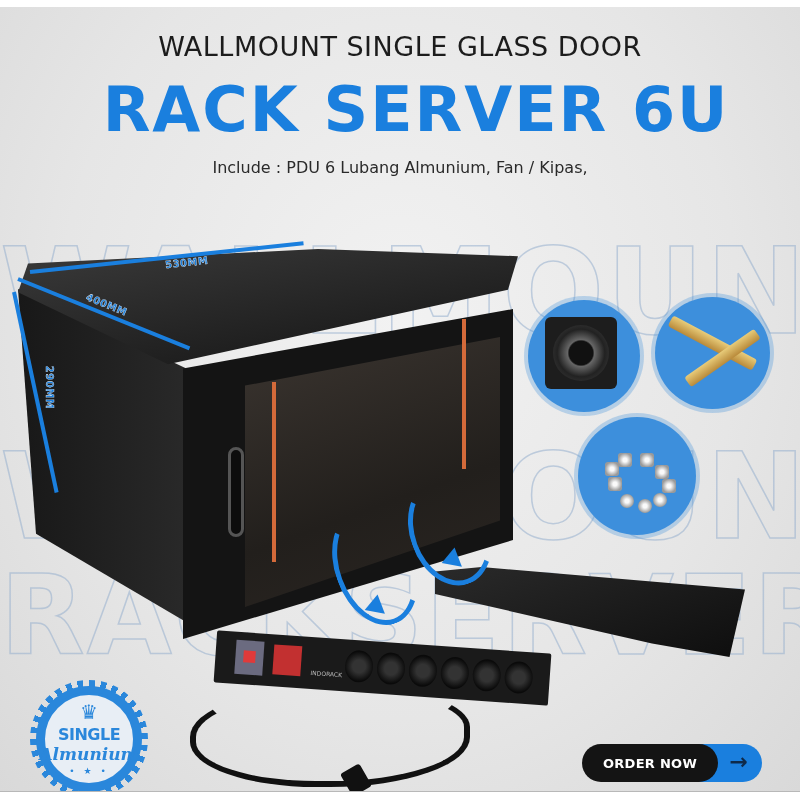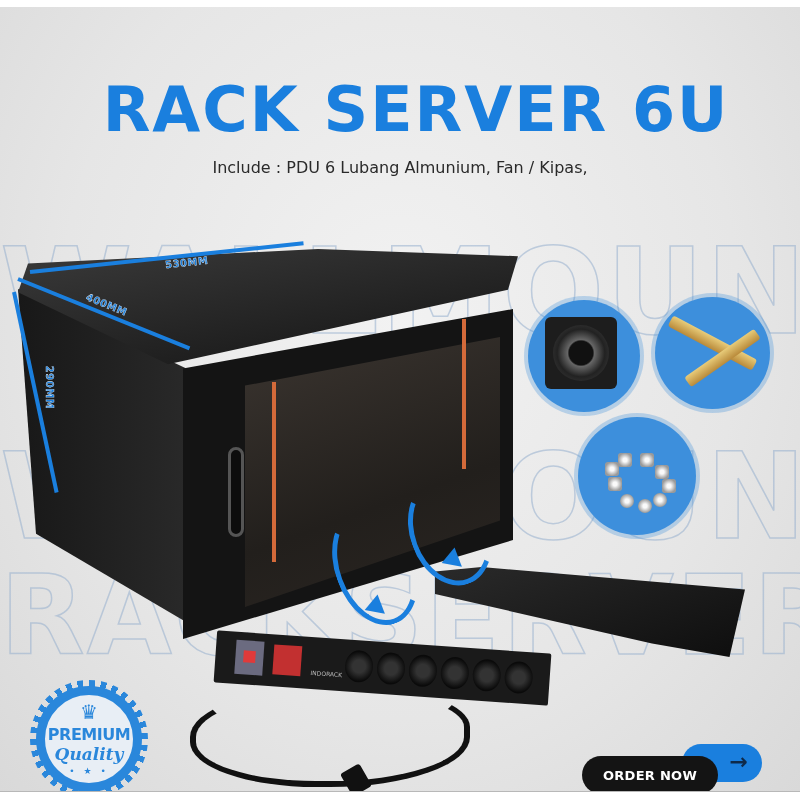--- a/index.html
+++ b/index.html
@@ -102,34 +102,35 @@
   .badge-t2 { position: absolute; left: 0; width: 118px; top: 64px; text-align: center;
               font-family: "DejaVu Serif", serif; font-style: italic; font-weight: bold;
               font-size: 17px; color: #2a87db; }
   .badge-stars { position: absolute; left: 0; width: 118px; top: 86px; text-align: center;
                  font-size: 9px; color: #2a87db; letter-spacing: 3px; }
 
   
   .order { position: absolute; left: 582px; top: 737px; width: 180px; height: 38px; cursor: pointer; }
   .order-arrow-bg { position: absolute; right: 0; top: 0; width: 80px; height: 38px;
                     background: #1a7fde; border-radius: 19px; }
-  .order-main { position: absolute; left: 0; top: 12px; width: 136px; height: 38px;
+  .order-main { position: absolute; left: 0; top: 0; width: 136px; height: 38px;
                 background: #141414; border-radius: 19px; display: flex; align-items: center;
                 justify-content: center; color: #ffffff; font-size: 13px; font-weight: bold; letter-spacing: 0.3px; }
   .order-arrow { position: absolute; right: 14px; top: 5px; font-size: 22px; color: #0e2a4a; font-weight: bold; }
 </style>
 </head>
 <body>
 
 <div class="frame">
 
   <div class="wm wm1">WALLMOUNT</div>
   <div class="wm wm2">WALLMOUNT</div>
   <div class="wm wm3">RACKSERVER</div>
 
+  <div class="subtitle">WALLMOUNT SINGLE GLASS DOOR</div>
   <div class="title">RACK SERVER 6U</div>
   <div class="include">
     <div>Include : PDU 6 Lubang Almunium, Fan / Kipas,</div>
   </div>
 
   <div class="rack">
     <div class="rack-side"></div>
     <div class="rack-front"></div>
     <div class="rack-top"></div>
   </div>
@@ -184,22 +185,22 @@
     <div class="socket" style="left:226px;"></div>
     <div class="socket" style="left:258px;"></div>
     <div class="socket" style="left:290px;"></div>
   </div>
 
   <div class="badge">
     <div class="badge-outer"></div>
     <div class="badge-ring"></div>
     <div class="badge-inner"></div>
     <div class="badge-crown">♛</div>
-    <div class="badge-t1">PREMIUM</div>
-    <div class="badge-t2">Quality</div>
+    <div class="badge-t1">SINGLE</div>
+    <div class="badge-t2">Almunium</div>
     <div class="badge-stars">• ★ •</div>
   </div>
 
   <div class="order">
     <div class="order-arrow-bg"></div>
     <div class="order-main">ORDER NOW</div>
     <div class="order-arrow">→</div>
   </div>
 
 </div>

